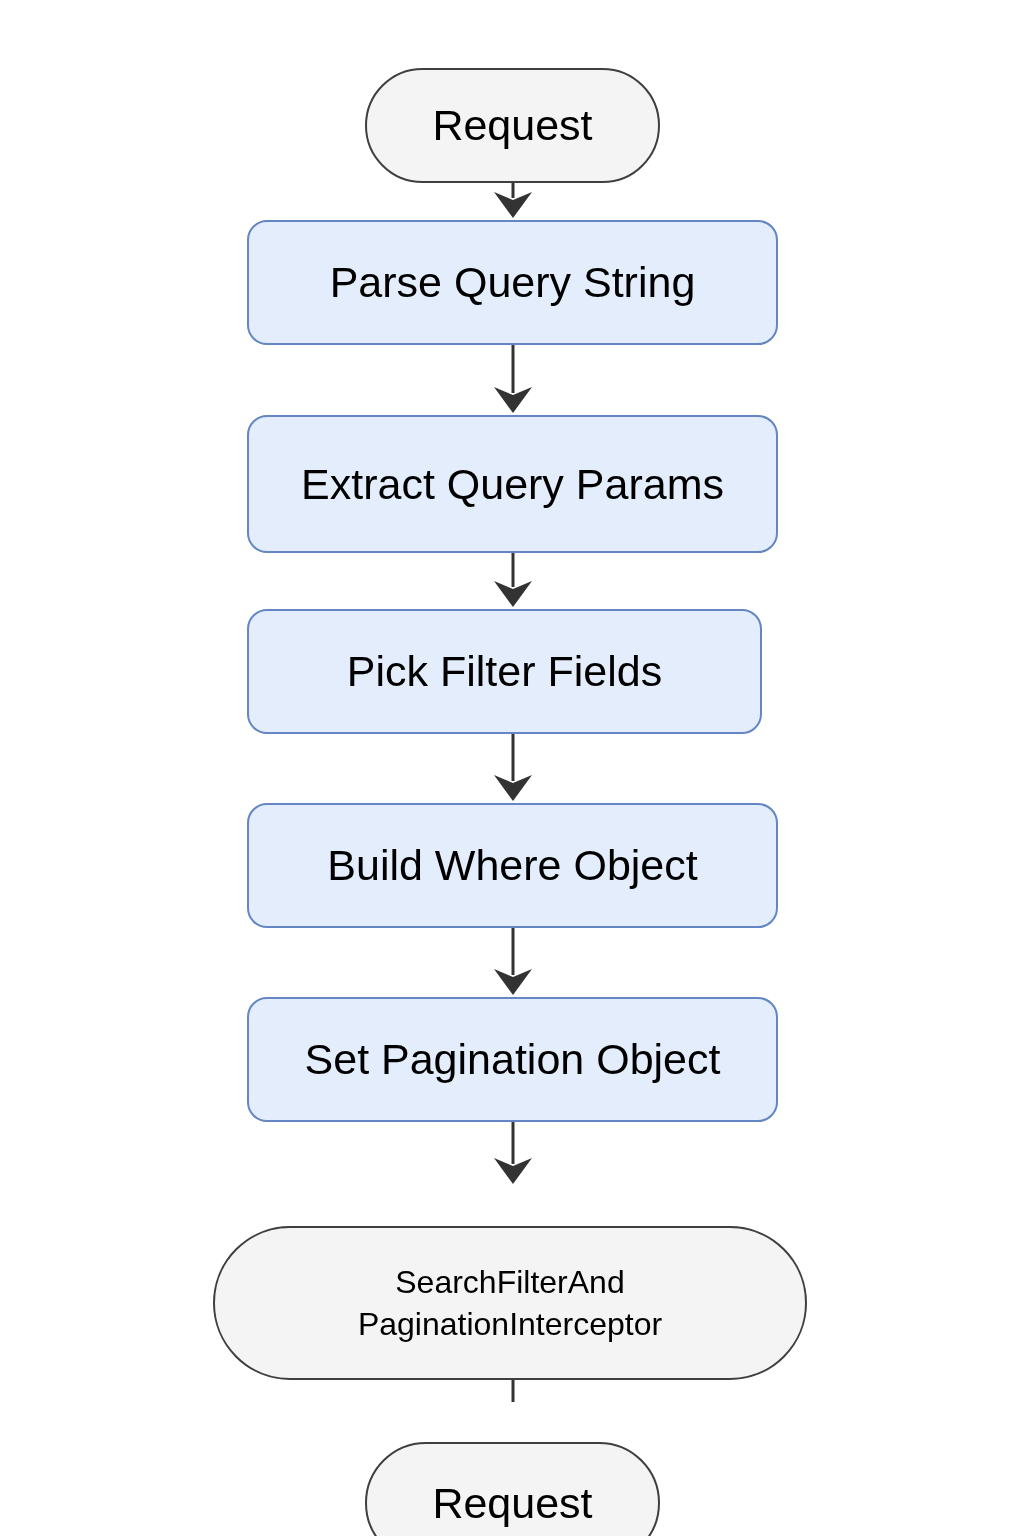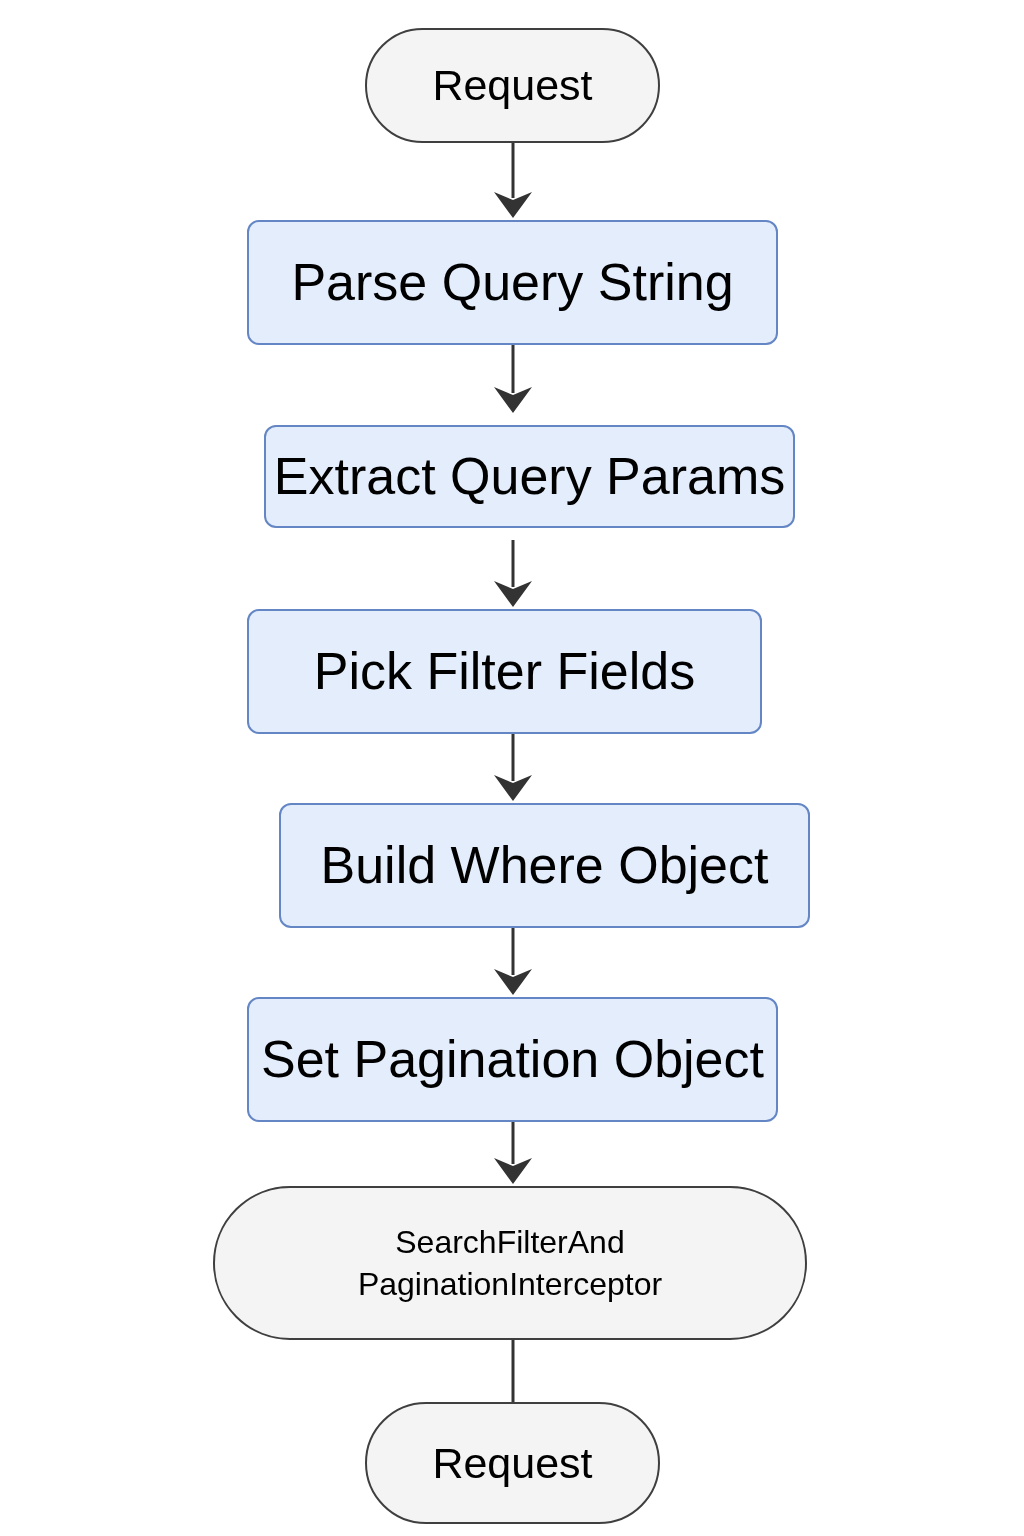--- a/index.html
+++ b/index.html
@@ -37,31 +37,32 @@
     color: #000000;
     line-height: 1.22;
     white-space: pre-line;
   }
   
   .node.terminal {
     background: #f4f4f4;
     border: 2px solid #3f3f3f;
     border-radius: 999px;
     font-size: 43px;
+    margin-top: 40px;
   }
   .node.terminal.multiline {
     font-size: 32px;
     line-height: 1.32;
   }
   
   .node.process {
     background: #e3edfb;
     border: 2px solid #6486c4;
-    border-radius: 12px;
-    font-size: 52px;
+    border-radius: 20px;
+    font-size: 43px;
   }
 </style>
 </head>
 <body>
 
 <div id="flowchart">
   <svg id="edge-layer" viewBox="0 0 1024 1536">
       <g>
         <line x1="513" y1="143" x2="513" y2="198" stroke="#333333" stroke-width="3"></line>
         <path d="M 513 218 L 494 192 L 513 200 L 532 192 Z" fill="#333333"></path>
@@ -86,21 +87,21 @@
         <line x1="513" y1="1122" x2="513" y2="1164" stroke="#333333" stroke-width="3"></line>
         <path d="M 513 1184 L 494 1158 L 513 1166 L 532 1158 Z" fill="#333333"></path>
       </g>
       <g>
         <line x1="513" y1="1340" x2="513" y2="1402" stroke="#333333" stroke-width="3"></line>
       </g>
     </svg>
   <div id="node-layer">
       <div class="node terminal" style="left: 365px; top: 28px; width: 295px; height: 115px;">Request</div>
       <div class="node process" style="left: 247px; top: 220px; width: 531px; height: 125px;">Parse Query String</div>
-      <div class="node process" style="left: 247px; top: 425px; width: 531px; height: 103px; margin-left: 17px;">Extract Query Params</div>
+      <div class="node process" style="left: 247px; top: 415px; width: 531px; height: 138px;">Extract Query Params</div>
       <div class="node process" style="left: 247px; top: 609px; width: 515px; height: 125px;">Pick Filter Fields</div>
-      <div class="node process" style="left: 247px; top: 803px; width: 531px; height: 125px; margin-left: 32px;">Build Where Object</div>
+      <div class="node process" style="left: 247px; top: 803px; width: 531px; height: 125px;">Build Where Object</div>
       <div class="node process" style="left: 247px; top: 997px; width: 531px; height: 125px;">Set Pagination Object</div>
       <div class="node terminal multiline" style="left: 213px; top: 1186px; width: 594px; height: 154px;">SearchFilterAnd
 PaginationInterceptor</div>
       <div class="node terminal" style="left: 365px; top: 1402px; width: 295px; height: 122px;">Request</div>
     </div>
 </div>
 
 </body></html>

